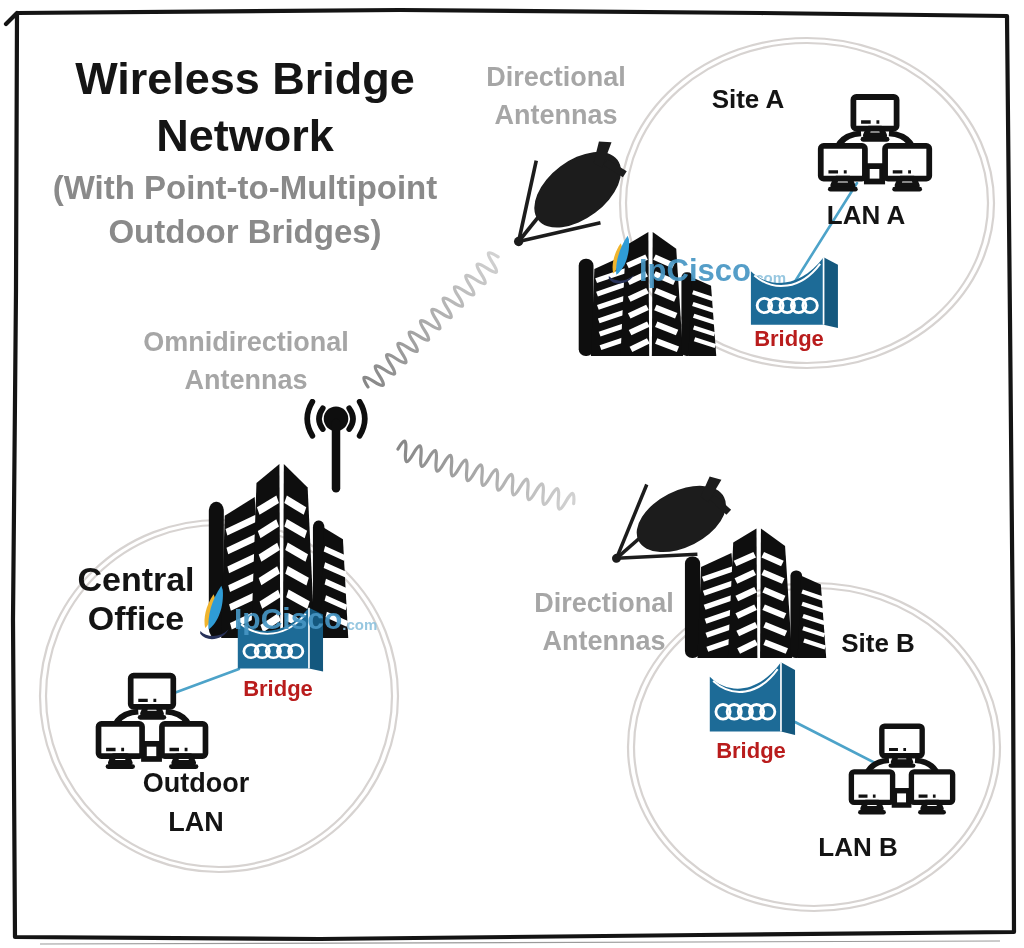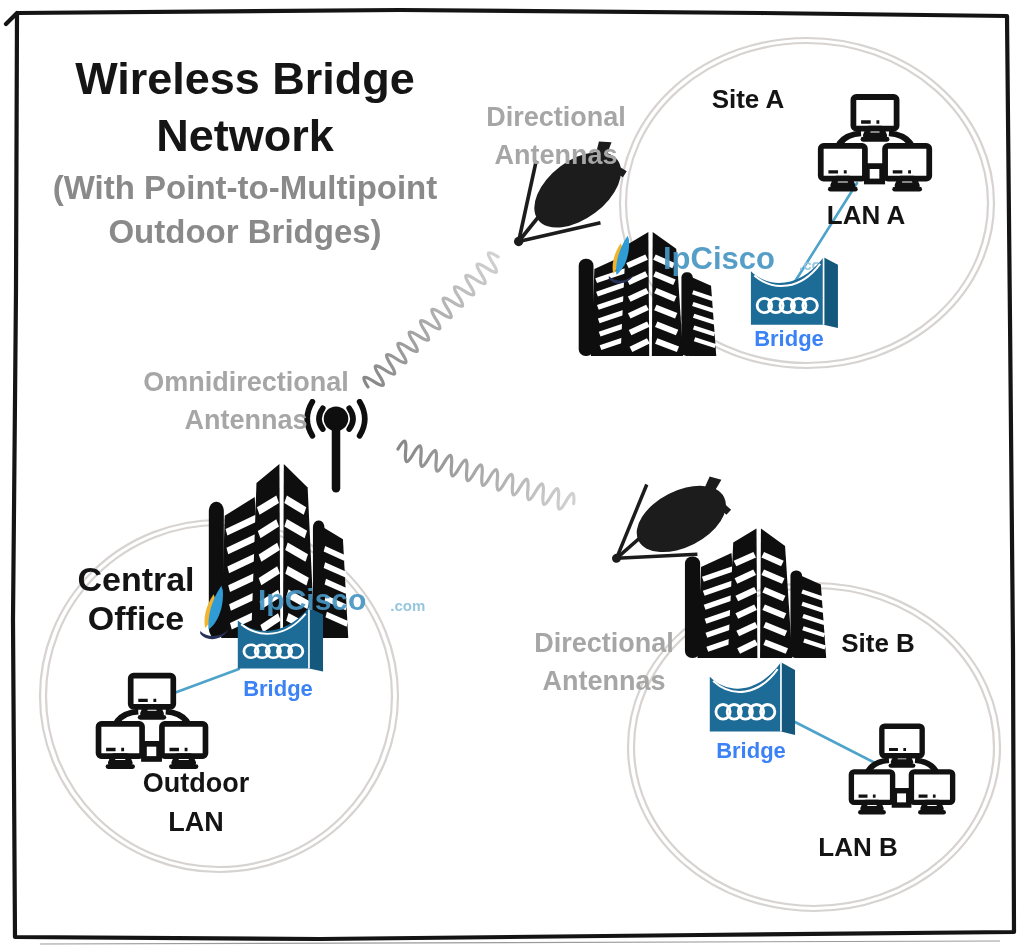--- a/index.html
+++ b/index.html
@@ -5,24 +5,24 @@
   html,body{margin:0;padding:0;background:#ffffff;}
   #stage{
     position:relative;width:1024px;height:948px;overflow:hidden;background:#fff;
     font-family:"Liberation Sans","DejaVu Sans",sans-serif;
     padding-left:29px;
   }
   .abs{position:absolute;}
   .center-label{position:absolute;transform:translateX(-50%);text-align:center;font-weight:bold;}
   .title{color:#151515;font-size:45px;line-height:57px;letter-spacing:0px;}
   .subtitle{color:var(--subtitle-gray,#8a8a8a);font-size:33px;line-height:44px;}
-  .gray-note{color:var(--label-gray,#a6a6a6);font-size:27px;line-height:38px;margin-top:40px;}
+  .gray-note{color:var(--label-gray,#a6a6a6);font-size:27px;line-height:38px;}
   .black-label{color:#141414;font-size:26px;line-height:39px;}
-  .bridge-label{color:#3b82f6;font-size:22px;}
-  .wm{position:absolute;display:flex;align-items:flex-start;gap:24px;}
+  .bridge-label{color:#b91c1c;font-size:22px;}
+  .wm{position:absolute;display:flex;align-items:center;}
   .wm-text{font-weight:bold;color:var(--brand-blue,#4796c4);font-size:31px;line-height:31px;opacity:.92;}
   .wm-suffix{font-weight:bold;color:var(--brand-blue-light,#8fc3de);font-size:15px;opacity:.92;}
   .link-line{stroke:var(--link-blue,#4da3c9);stroke-width:2.6;stroke-linecap:round;}
   .ring{fill:none;stroke:var(--ring-gray,#d7d3d1);stroke-width:2.2;}
   svg.icon{position:absolute;overflow:visible;}
 </style>
 </head>
 <body>
 
 <div id="stage">

